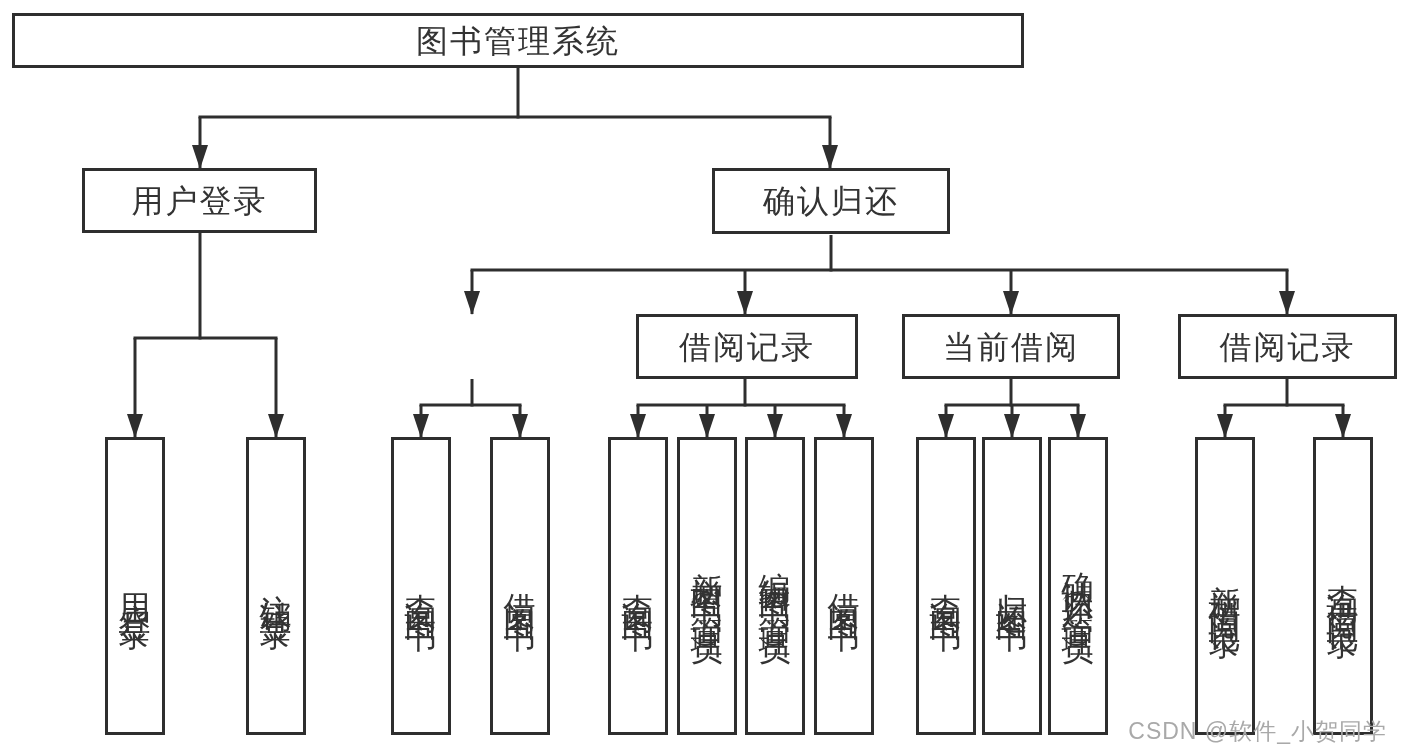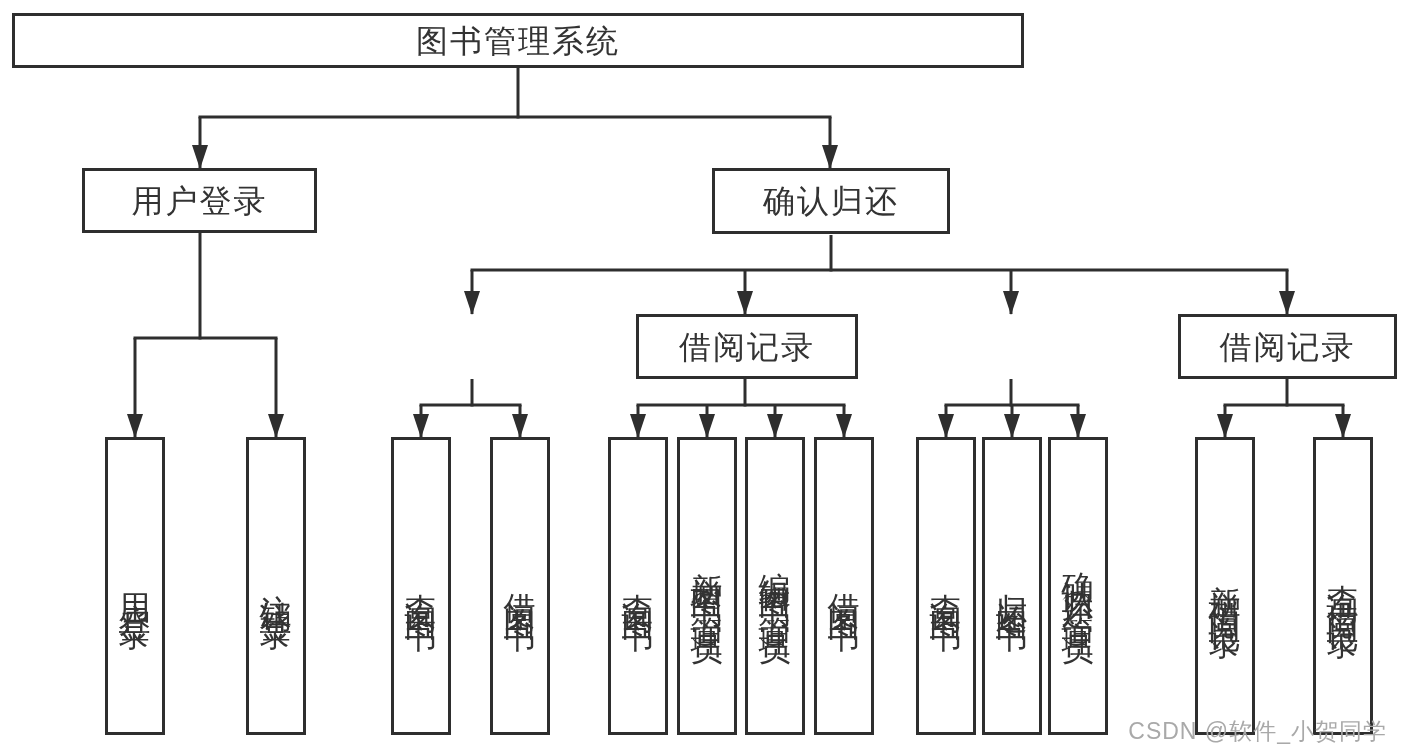--- a/index.html
+++ b/index.html
@@ -117,20 +117,23 @@
   <div class="box" style="left:82px;top:168px;width:235px;height:65px">
     <span class="lbl">用户登录</span>
   </div>
   <div class="box" style="left:712px;top:168px;width:238px;height:66px">
     <span class="lbl">确认归还</span>
   </div>
 
   <div class="box" style="left:636px;top:314px;width:222px;height:65px">
     <span class="lbl">借阅记录</span>
   </div>
+  <div class="box" style="left:902px;top:314px;width:218px;height:65px">
+    <span class="lbl">当前借阅</span>
+  </div>
   <div class="box" style="left:1178px;top:314px;width:219px;height:65px">
     <span class="lbl">借阅记录</span>
   </div>
 
   <div class="box v" style="left:105px;top:437px;width:60px;height:298px">
     <span class="lbl">用户登录</span>
   </div>
   <div class="box v" style="left:246px;top:437px;width:60px;height:298px">
     <span class="lbl">注销登录</span>
   </div>

